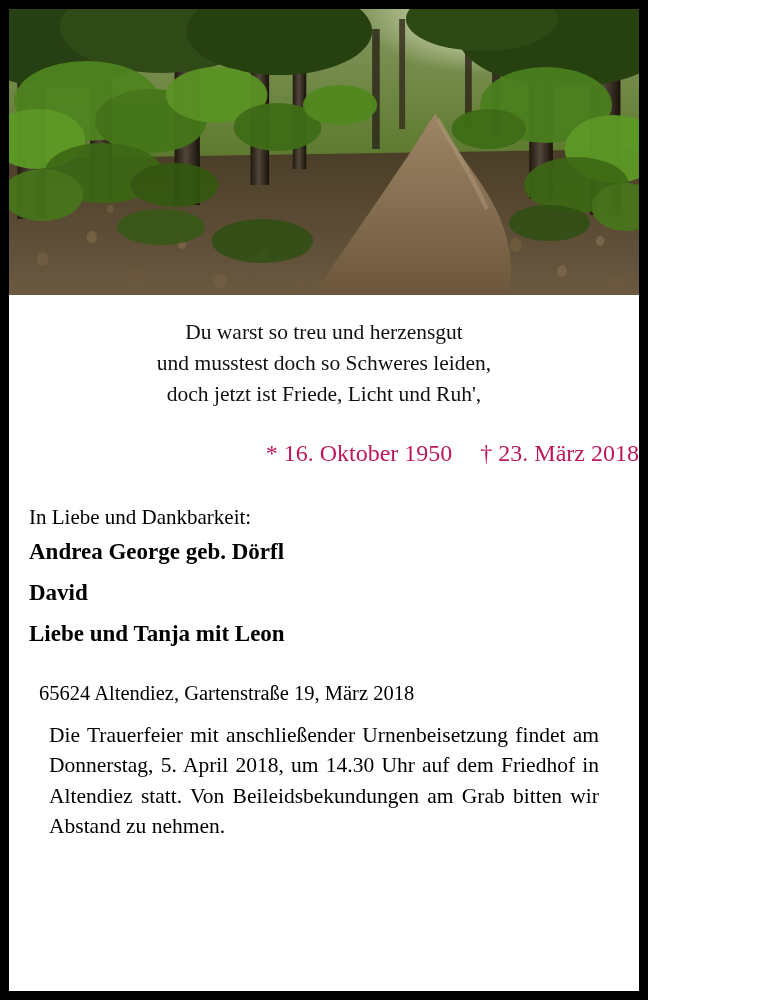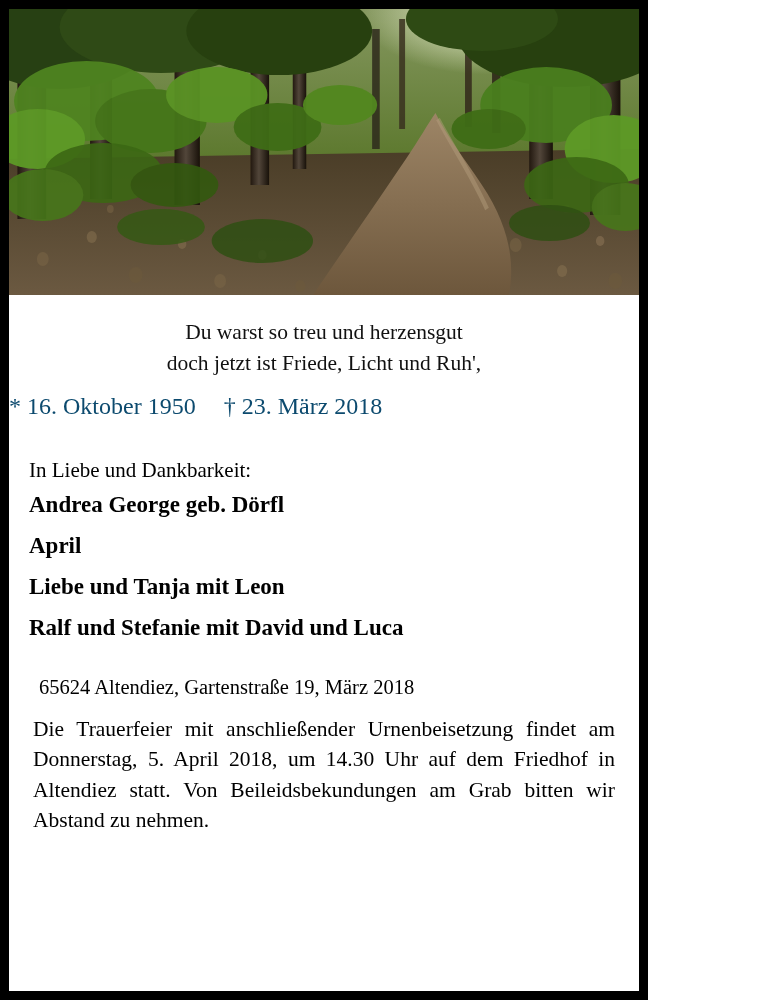--- a/index.html
+++ b/index.html
@@ -53,24 +53,24 @@
     font-size: 57px;
     line-height: 1.04;
     font-weight: bold;
     letter-spacing: 0.5px;
     margin-top: 24px;
     color: #000;
   }
 
   
   .dates {
-    text-align: left;
+    text-align: right;
     font-size: 24px;
-    margin-top: 14px;
-    color: #0c4a6e;
+    margin-top: 30px;
+    color: #be185d;
   }
   .dates .sep { display: inline-block; width: 16px; }
 
   
   .family {
     padding: 0 20px;
     margin-top: 36px;
   }
   .family .intro {
     font-size: 21px;
@@ -87,21 +87,21 @@
   }
 
   
   .address {
     padding: 0 30px;
     margin-top: 24px;
     font-size: 20.5px;
     line-height: 1.4;
   }
   .details {
-    padding: 0 24px;
+    padding: 0 40px;
     margin-top: 12px;
     font-size: 21.5px;
     line-height: 1.42;
     text-align: justify;
     text-justify: inter-word;
   }
 </style>
 </head>
 <body>
 
@@ -208,45 +208,43 @@
         <ellipse cx="180" cy="218" rx="52" ry="18" fill="#355914"></ellipse>
         <ellipse cx="640" cy="214" rx="48" ry="18" fill="#2f4f13"></ellipse>
       </g>
 
       <rect x="0" y="0" width="746" height="286" fill="none"></rect>
     </svg>
   </div>
 
   <div class="verse">
     <div>Du warst so treu und herzensgut</div>
+    <div>und musstest doch so Schweres leiden,</div>
     <div>doch jetzt ist Friede, Licht und Ruh',</div>
   </div>
 
 
   <div class="dates">
     <span>*</span>
     <span>16. Oktober 1950</span>
     <span class="sep"></span>
     <span>†</span>
     <span>23. März 2018</span>
   </div>
 
   <div class="family">
     <div class="intro">In Liebe und Dankbarkeit:</div>
     <div class="member">
       <span>Andrea George</span><span class="regular"> geb. Dörfl</span>
     </div>
     <div class="member">
-      <span>April</span><span class="regular"></span>
+      <span>David</span><span class="regular"></span>
     </div>
     <div class="member">
       <span>Liebe und Tanja mit Leon</span><span class="regular"></span>
     </div>
-    <div class="member">
-      <span>Ralf und Stefanie mit David und Luca</span><span class="regular"></span>
-    </div>
   </div>
 
   <div class="address">65624 Altendiez, Gartenstraße 19, März 2018</div>
 
   <div class="details">Die Trauerfeier mit anschließender Urnenbeisetzung findet am Donnerstag, 5. April 2018, um 14.30 Uhr auf dem Friedhof in Altendiez statt. Von Beileidsbekundungen am Grab bitten wir Abstand zu nehmen.</div>
 
 </div>
 
 </body></html>

